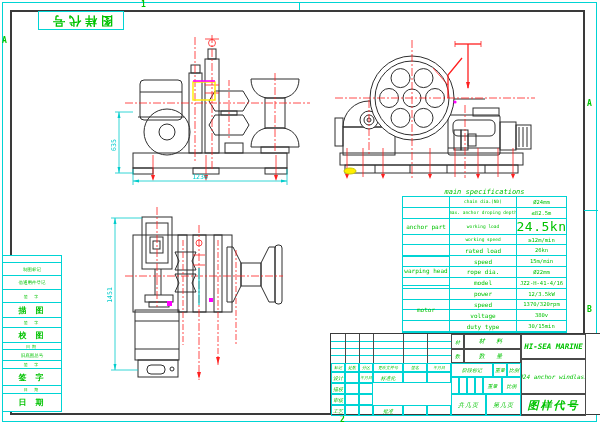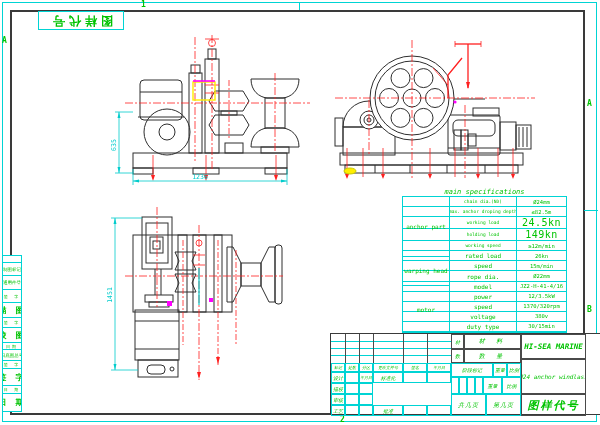--- a/index.html
+++ b/index.html
@@ -15,32 +15,32 @@
   
   #spec-table{left:402px;top:196px;width:165px;height:137px;border:1px solid #00d4d4;display:flex;flex-direction:column;}
   .spec-row{flex:1;display:flex;border-bottom:0.5px solid #00d4d4;}
   .spec-row:last-child{border-bottom:none;}
   .spec-param{width:66px;margin-left:46px;border-left:0.5px solid #00d4d4;border-right:0.5px solid #00d4d4;
         display:flex;align-items:center;justify-content:center;color:#00c300;overflow:hidden;white-space:nowrap;}
   .spec-value{flex:1;display:flex;align-items:center;justify-content:center;color:#00c300;overflow:hidden;white-space:nowrap;}
   .p-tiny{font-size:4.5px;}
   .p-small{font-size:6px;}
   .v-small{font-size:5.5px;}
-  .v-big{font-size:10px;letter-spacing:0.5px;}
+  .v-big{font-size:13px;letter-spacing:0.5px;}
   .group-cell{position:absolute;left:0;width:46px;display:flex;align-items:center;justify-content:center;
         color:#00c300;font-size:6px;border-bottom:0.5px solid #00d4d4;text-align:center;}
   
   #title-block{left:330px;top:333px;width:305px;height:82px;border:1.5px solid #3a3a3a;background:#fff;}
   .tb-hline{position:absolute;height:1px;background:#00d4d4;}
   .tb-vline{position:absolute;width:1px;background:#4a4a4a;}
   .t4{font-size:4px;}
   .t5{font-size:5px;}
   .t6{font-size:6px;}
   
-  #margin-strip{left:2px;top:255px;width:20px;background:#fff;}
+  #margin-strip{left:2px;top:255px;width:60px;background:#fff;}
   .strip-cell{box-sizing:border-box;border:1px solid #00d4d4;border-top:none;display:flex;align-items:center;
         justify-content:center;color:#00c300;background:#fff;overflow:hidden;white-space:nowrap;}
   .strip-first{border-top:1px solid #00d4d4;}
   .strip-big{font-size:8px;letter-spacing:2px;font-weight:bold;}
   .strip-small{font-size:4.5px;}
   .strip-tiny{font-size:4px;letter-spacing:2px;}
   .zone{position:absolute;color:#00c300;font-size:8px;font-weight:bold;}
   svg{position:absolute;overflow:visible;}
   svg text{fill:#00cccc;font-family:"DejaVu Sans Mono","Liberation Mono",monospace;}
 </style>
@@ -262,24 +262,20 @@
       </div>
     <div class="spec-row">
         <div class="spec-param p-tiny">max. anchor droping depth</div>
         <div class="spec-value v-small">≤82.5m</div>
       </div>
     <div class="spec-row">
         <div class="spec-param p-tiny">working load</div>
         <div class="spec-value v-big">24.5kn</div>
       </div>
     <div class="spec-row">
-        <div class="spec-param p-tiny">holding load</div>
-        <div class="spec-value v-big">149kn</div>
-      </div>
-    <div class="spec-row">
         <div class="spec-param p-tiny">working speed</div>
         <div class="spec-value v-small">≥12m/min</div>
       </div>
     <div class="spec-row">
         <div class="spec-param p-small">rated load</div>
         <div class="spec-value v-small">26kn</div>
       </div>
     <div class="spec-row">
         <div class="spec-param p-small">speed</div>
         <div class="spec-value v-small">15m/min</div>

